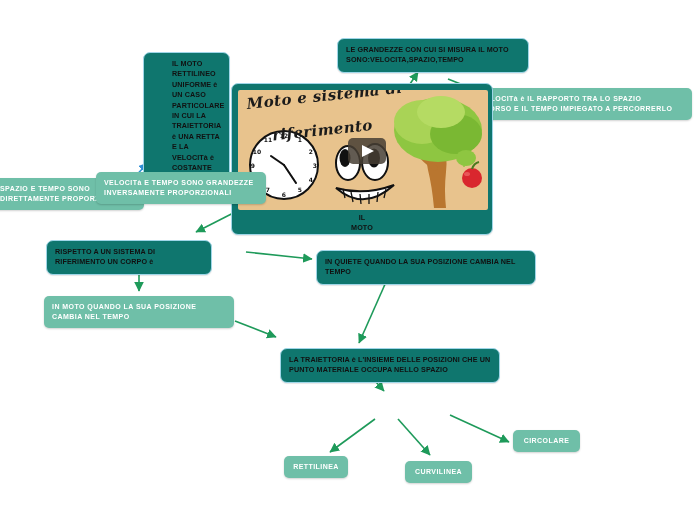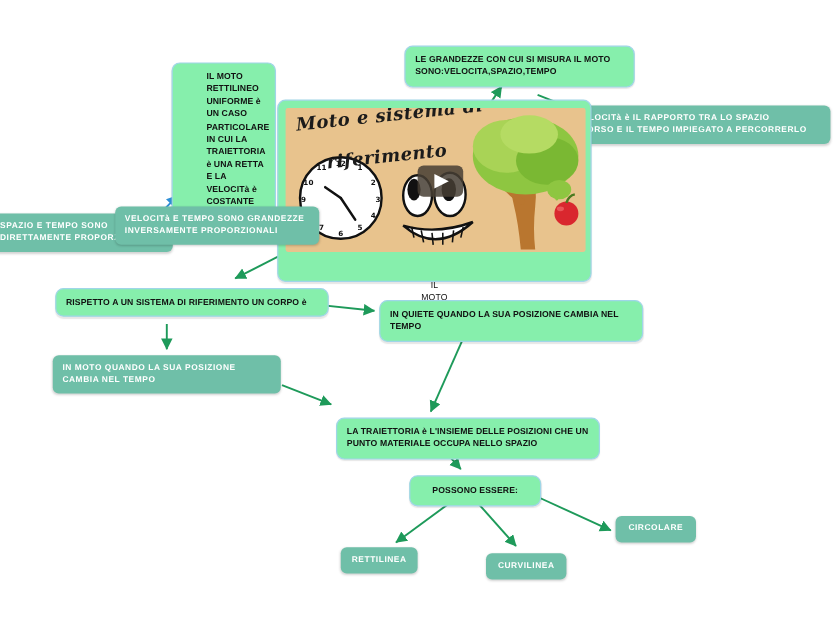--- a/index.html
+++ b/index.html
@@ -12,21 +12,21 @@
   }
   #canvas{position:absolute;left:0;top:0;width:697px;height:520px;overflow:hidden;}
 
   svg.links{position:absolute;left:0;top:0;width:697px;height:520px;pointer-events:none;}
 
   
   .node{position:absolute;box-sizing:border-box;}
 
   
   .green{
-    background:#86efac;
+    background:#0f766e;
     border:1px solid #9fd6e8;
     border-radius:7px;
     color:#111111;
     font-weight:bold;
     font-size:7.2px;
     line-height:10.4px;
     letter-spacing:0.1px;
     padding:6px 8px;
     box-shadow:0 1px 1px rgba(0,0,0,.10);
   }
@@ -50,26 +50,26 @@
   #n-velocita-rapporto{left:460px;top:88px;width:232px;z-index:1;}
   #n-spazio-tempo-diretta{left:-8px;top:178px;width:152px;z-index:3;}
   #n-velocita-tempo-inversa{left:96px;top:172px;width:170px;z-index:4;}
 
   #n-centro{left:231px;top:83px;width:262px;height:152px;padding:6px 6px 4px 6px;z-index:2;}
   #n-centro .thumb{
     position:relative;width:250px;height:120px;border-radius:2px;
     background:#e8c38d;overflow:hidden;
   }
   #n-centro .centro-label{
-    text-align:center;font-size:7.2px;line-height:10.4px;font-weight:normal;
-    color:#111;padding-top:3px;margin-top:20px;
+    text-align:center;font-size:7.2px;line-height:10.4px;font-weight:bold;
+    color:#111;padding-top:3px;
   }
 
   #n-in-quiete{left:316px;top:250px;width:220px;}
-  #n-rispetto{left:46px;top:240px;width:228px;}
+  #n-rispetto{left:46px;top:240px;width:166px;}
   #n-in-moto{left:44px;top:296px;width:190px;}
   #n-traiettoria{left:280px;top:348px;width:220px;}
   #n-possono-essere{left:341px;top:396px;width:110px;text-align:center;padding:7px 8px;}
 
   #n-rettilinea{left:284px;top:456px;width:64px;text-align:center;}
   #n-curvilinea{left:405px;top:461px;width:67px;text-align:center;}
   #n-circolare{left:513px;top:430px;width:67px;text-align:center;}
 
   
   .thumb .handwriting{
@@ -214,21 +214,20 @@
   </div>
 
   <div class="node green" id="n-in-quiete">IN QUIETE QUANDO LA SUA POSIZIONE CAMBIA NEL TEMPO</div>
 
   <div class="node green" id="n-rispetto">RISPETTO A UN SISTEMA DI RIFERIMENTO UN CORPO è</div>
 
   <div class="node teal" id="n-in-moto">IN MOTO QUANDO LA SUA POSIZIONE CAMBIA NEL TEMPO</div>
 
   <div class="node green" id="n-traiettoria">LA TRAIETTORIA è L'INSIEME DELLE POSIZIONI CHE UN PUNTO MATERIALE OCCUPA NELLO SPAZIO</div>
 
-  <div class="node green" id="n-possono-essere">POSSONO ESSERE:</div>
 
   <div class="node teal" id="n-rettilinea">RETTILINEA</div>
 
   <div class="node teal" id="n-curvilinea">CURVILINEA</div>
 
   <div class="node teal" id="n-circolare">CIRCOLARE</div>
 
 </div>
 
 </body></html>

